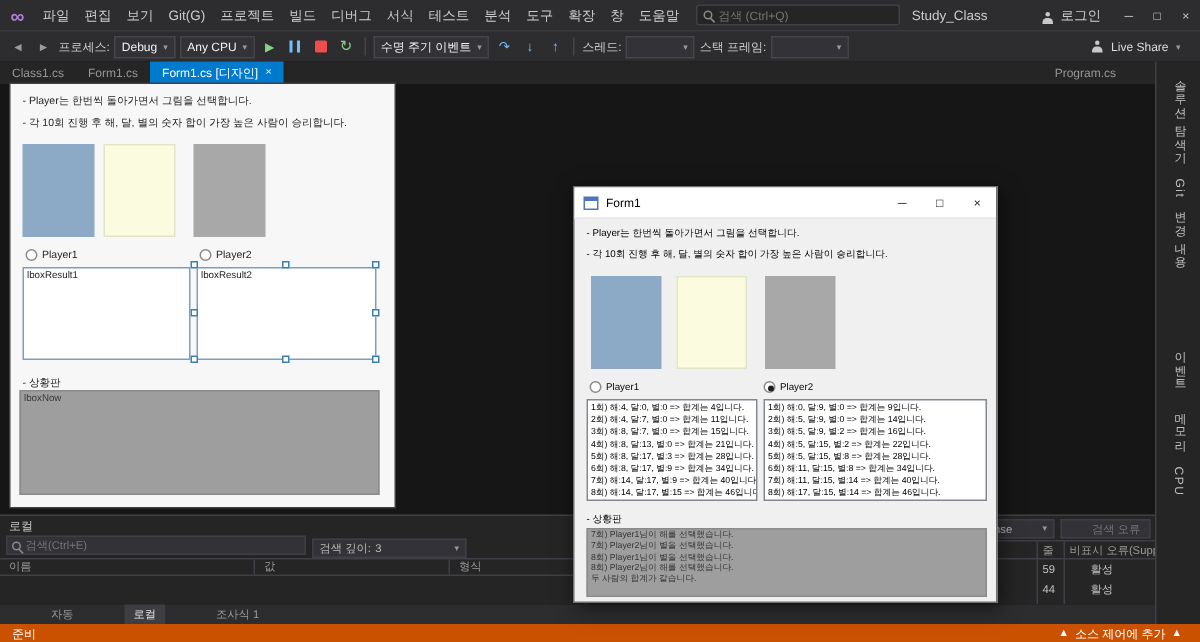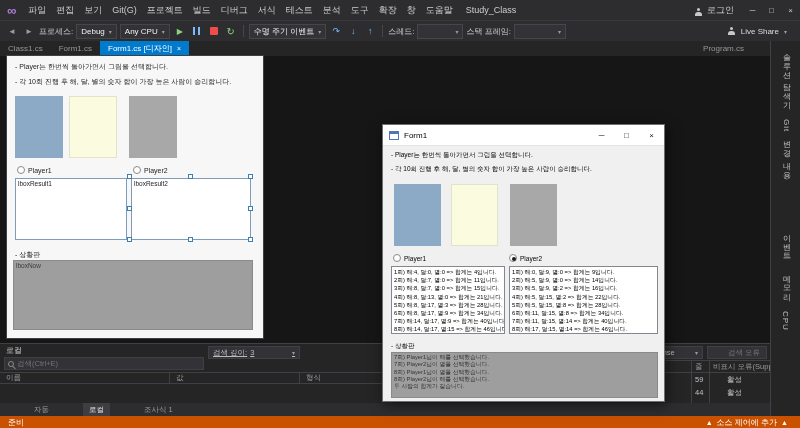--- a/index.html
+++ b/index.html
@@ -132,20 +132,24 @@
     <span class="menu-item">프로젝트</span>
     <span class="menu-item">빌드</span>
     <span class="menu-item">디버그</span>
     <span class="menu-item">서식</span>
     <span class="menu-item">테스트</span>
     <span class="menu-item">분석</span>
     <span class="menu-item">도구</span>
     <span class="menu-item">확장</span>
     <span class="menu-item">창</span>
     <span class="menu-item">도움말</span>
+    <span id="qsearch">
+      <span class="mag"></span>
+      <input placeholder="검색 (Ctrl+Q)" style="">
+    </span>
     <span class="sol-name">Study_Class</span>
     <span id="tb-right">
       <span class="signin">
         <span class="person"></span>
         <span>로그인</span>
       </span>
       <span class="winbtn">─</span>
       <span class="winbtn">□</span>
       <span class="winbtn">×</span>
     </span>
@@ -244,21 +248,21 @@
       <span>lboxNow</span>
     </div>
   </div>
 
   <div id="locals">
     <span class="ptitle">로컬</span>
     <span class="search-box" style="left:4px; top:13px; width:200px;">
       <span class="mag"></span>
       <input placeholder="검색(Ctrl+E)" style="">
     </span>
-    <span class="mini-dd" style="left:208px; top:2px; width:92px;text-decoration:underline;">
+    <span class="mini-dd" style="left:208px; top:15px; width:103px;">
       <span>검색 깊이:</span>
       <span>3</span>
       <span class="car" style="margin-left:auto;">▾</span>
     </span>
     <div class="grid-head">
       <span class="gh-cell" style="width:170px;">이름</span>
       <span class="gh-cell" style="width:130px;">값</span>
       <span class="gh-cell" style="width:89px; border-right:0;">형식</span>
     </div>
   </div>

